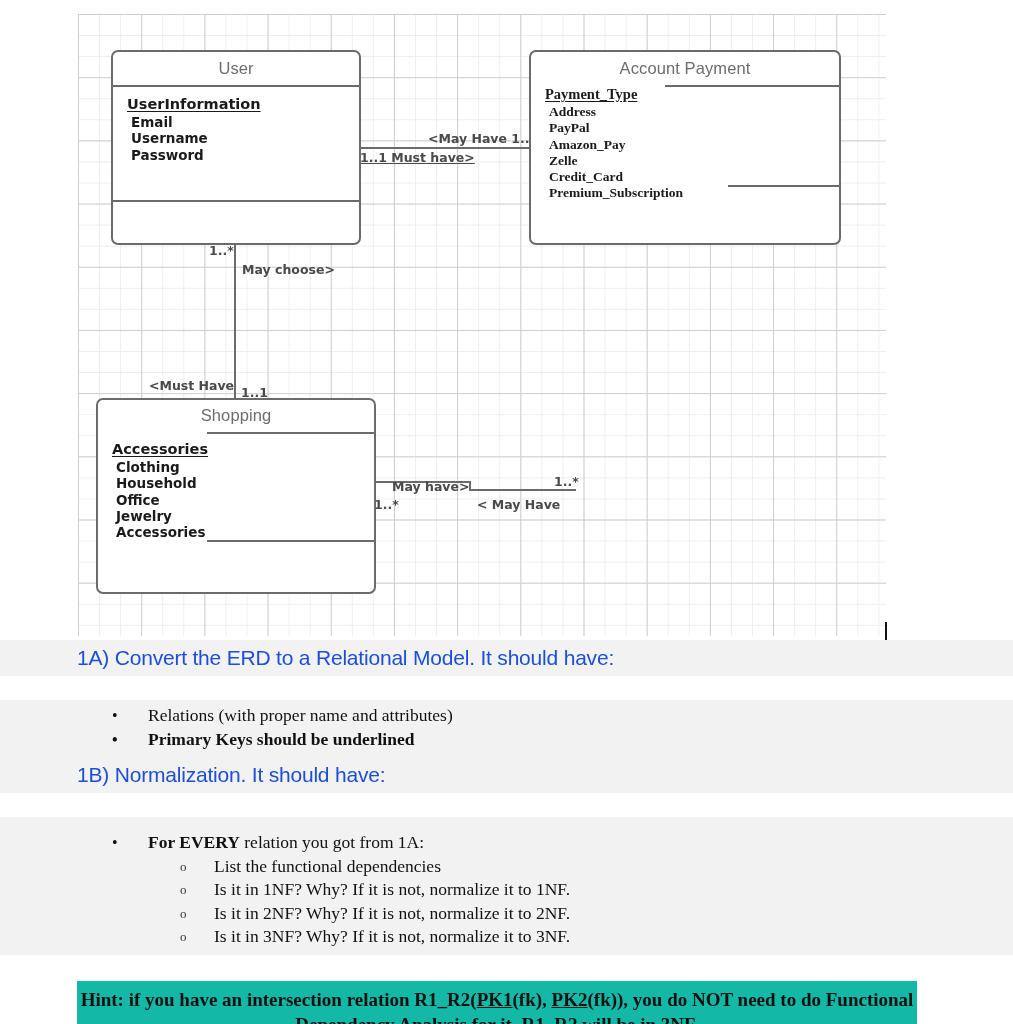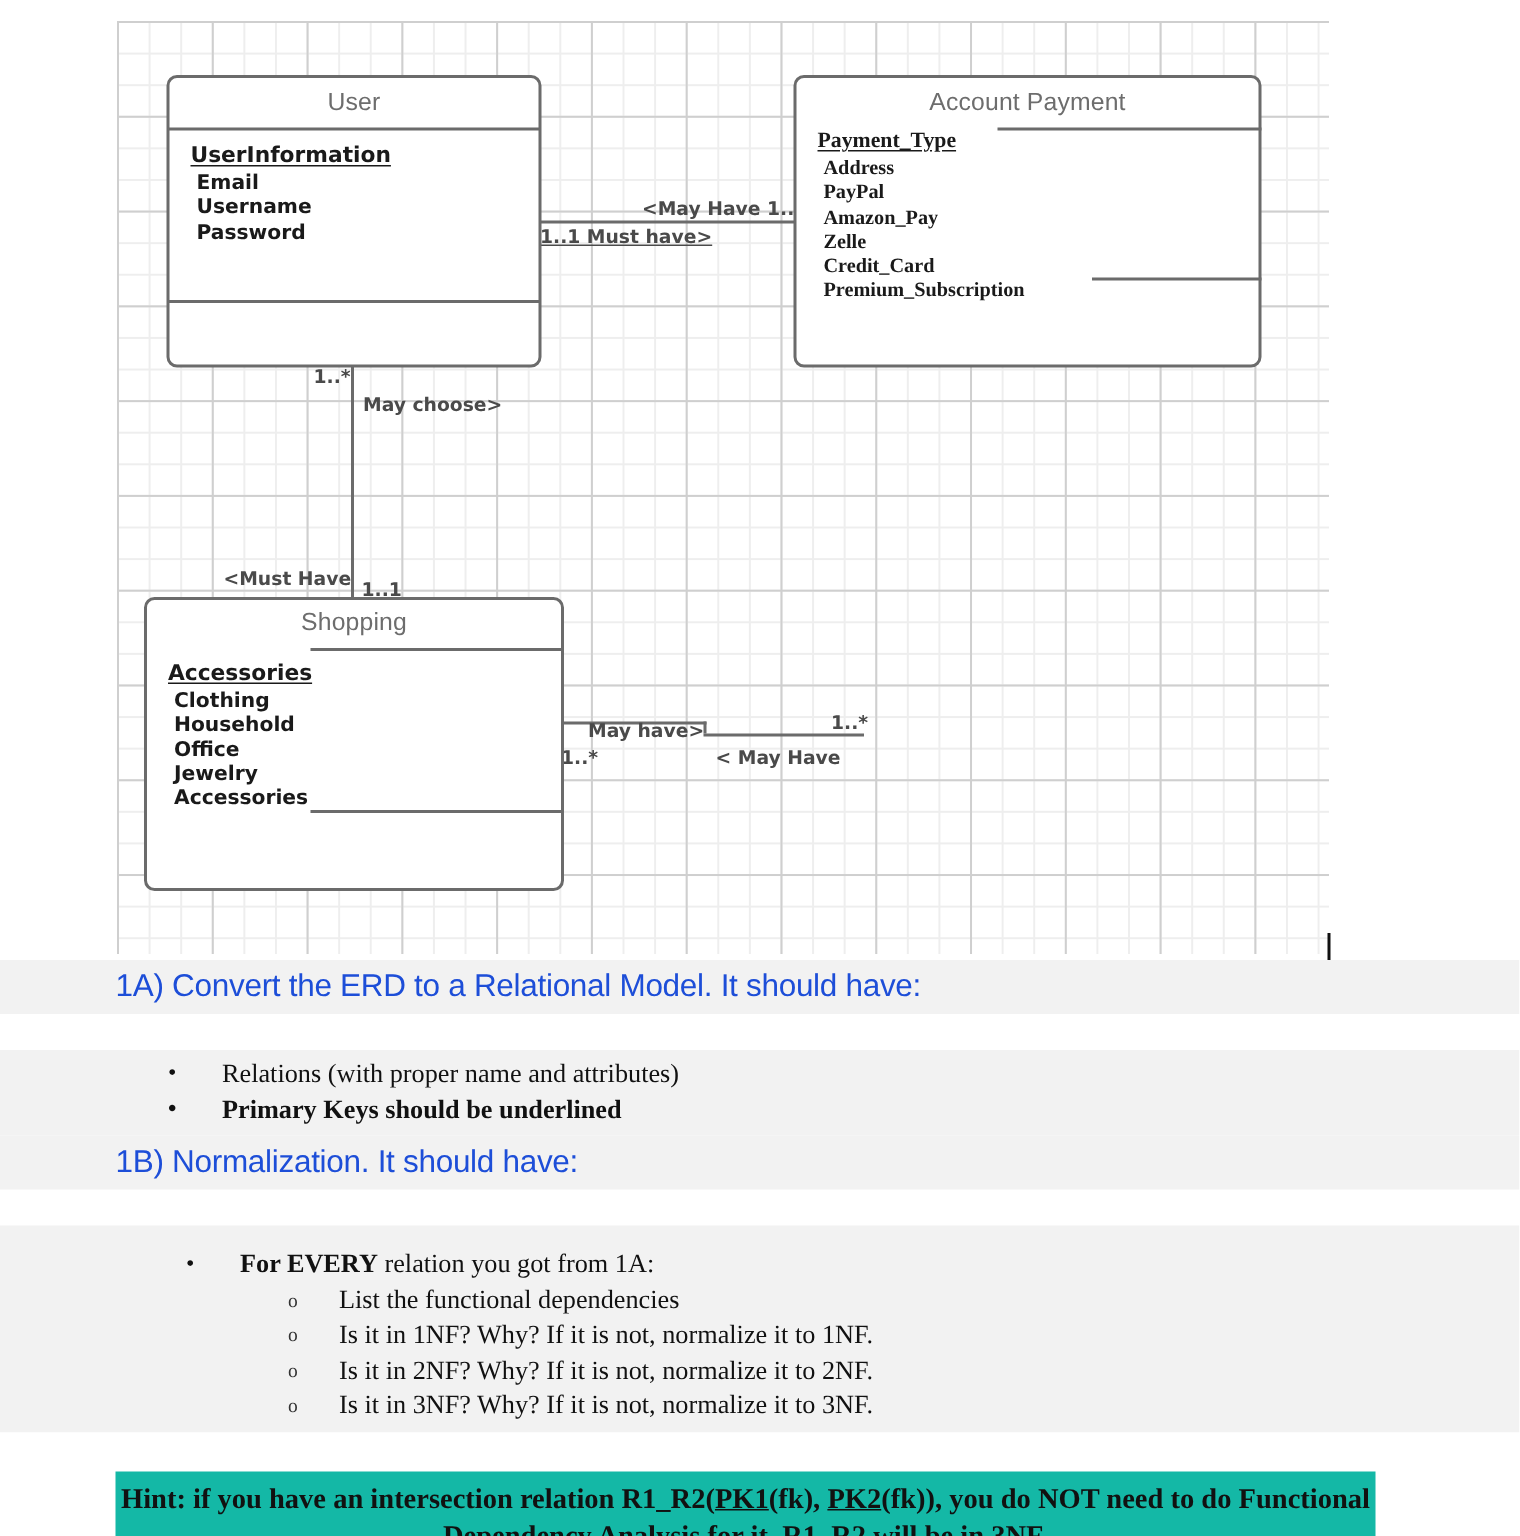--- a/index.html
+++ b/index.html
@@ -261,21 +261,21 @@
 
   <div class="bullet-block">
     <ul class="bullets">
       <li>Relations (with proper name and attributes)</li>
       <li class="bold-item">Primary Keys should be underlined</li>
     </ul>
   </div>
 
   <div class="heading">1B) Normalization. It should have:</div>
 
-  <div class="bullet-block" style="padding-top:14px;padding-left:12px;">
+  <div class="bullet-block" style="padding-top:14px;">
     <ul class="bullets">
       <li><span class="strong-lead">For EVERY</span><span> relation you got from 1A:</span></li>
     </ul>
     <ul class="subbullets">
       <li>List the functional dependencies</li>
       <li>Is it in 1NF? Why? If it is not, normalize it to 1NF.</li>
       <li>Is it in 2NF? Why? If it is not, normalize it to 2NF.</li>
       <li>Is it in 3NF? Why? If it is not, normalize it to 3NF.</li>
     </ul>
   </div>

